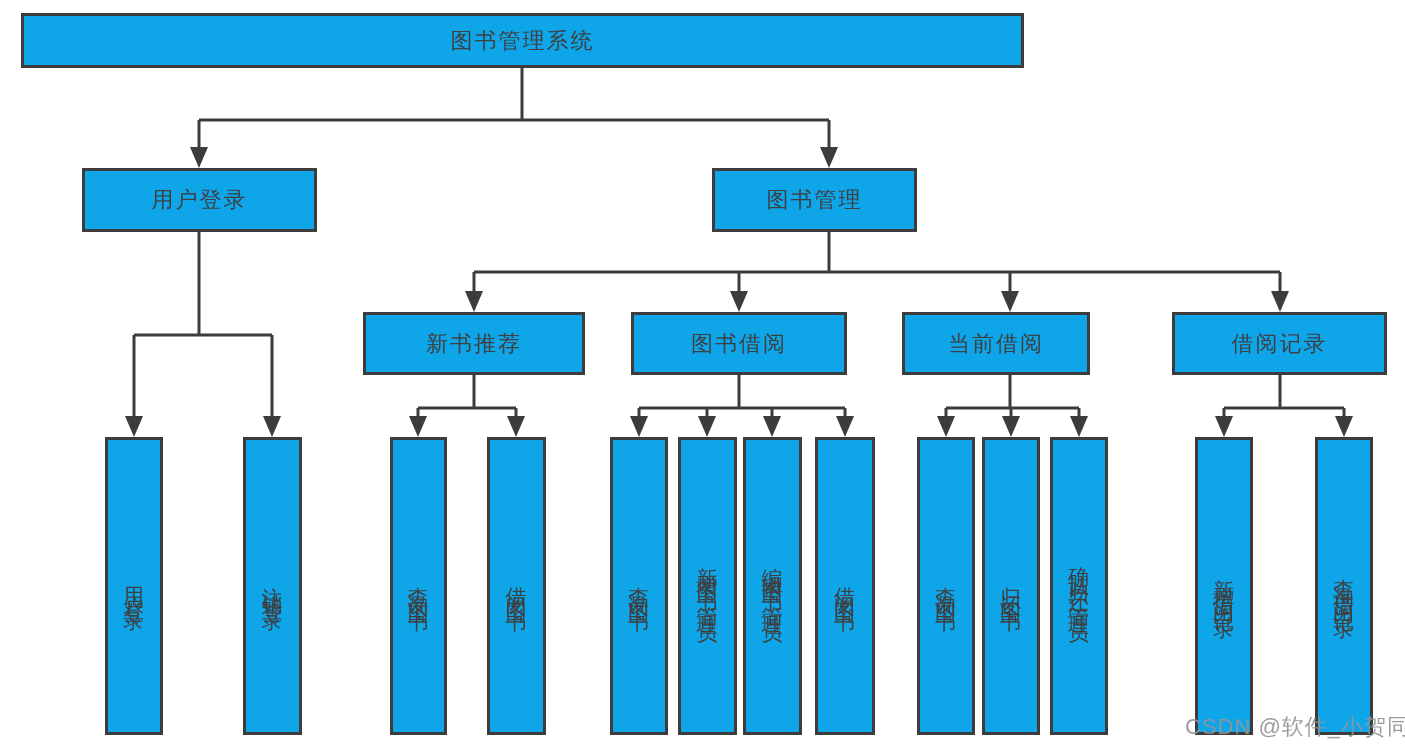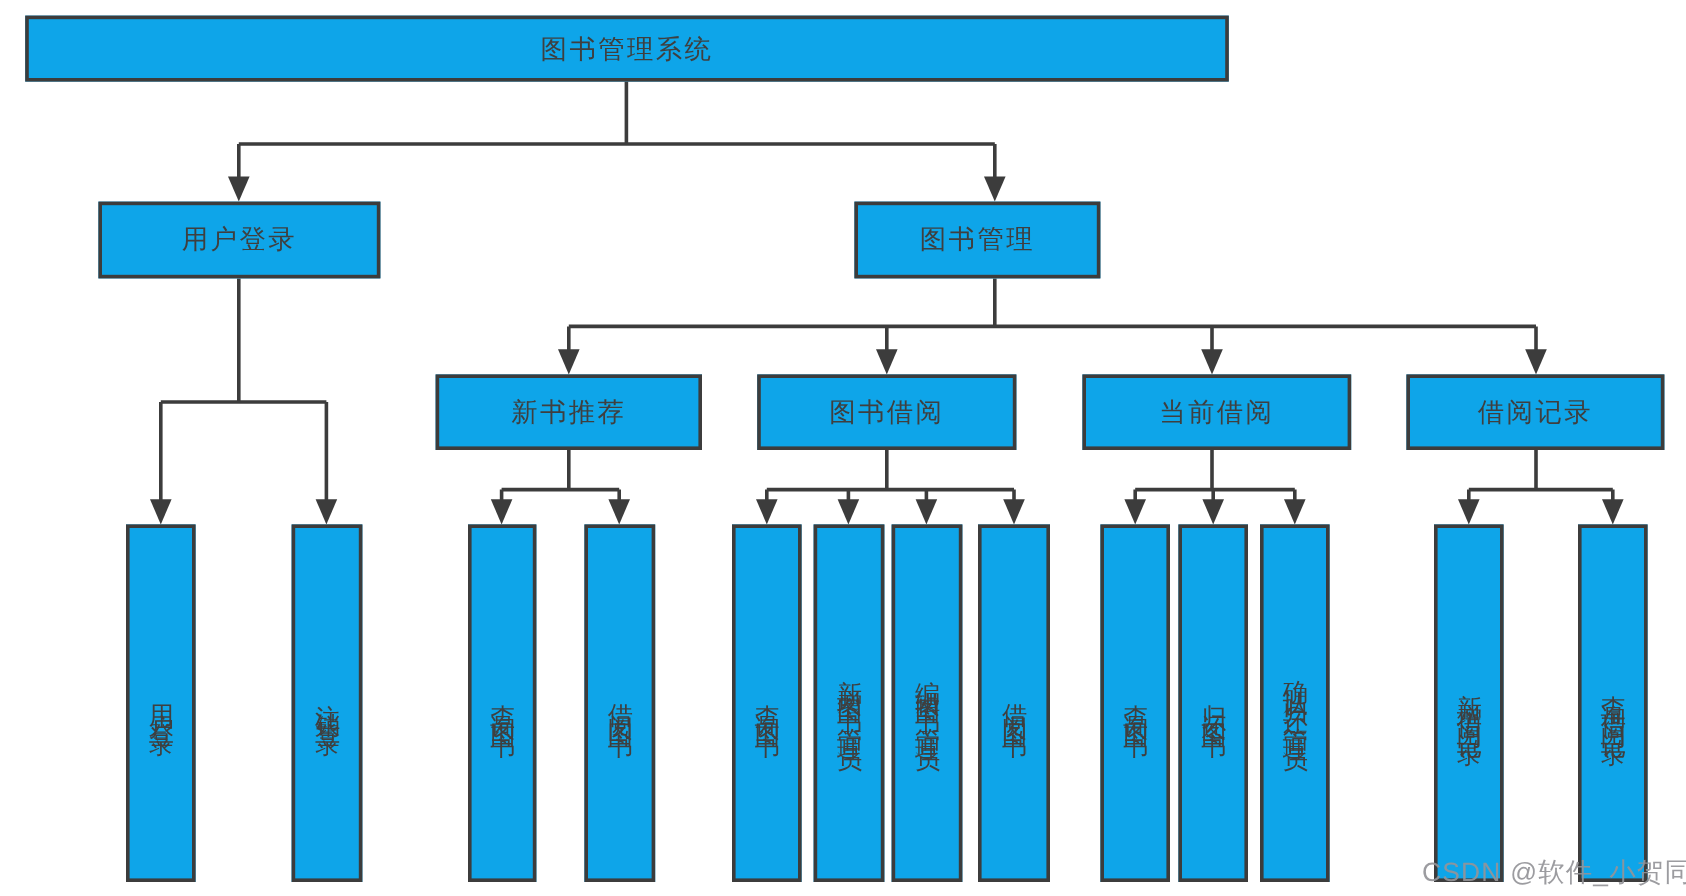--- a/index.html
+++ b/index.html
@@ -112,21 +112,21 @@
     </g>
   </svg>
 
   <div class="box" style="left:21px; top:13px; width:1003px; height:55px;">图书管理系统</div>
 
   <div class="box" style="left:82px; top:168px; width:235px; height:64px;">用户登录</div>
   <div class="box" style="left:712px; top:168px; width:205px; height:64px;">图书管理</div>
 
   <div class="box" style="left:363px; top:312px; width:222px; height:63px;">新书推荐</div>
   <div class="box" style="left:631px; top:312px; width:216px; height:63px;">图书借阅</div>
-  <div class="box" style="left:902px; top:312px; width:224px; height:63px;">当前借阅</div>
+  <div class="box" style="left:902px; top:312px; width:188px; height:63px;">当前借阅</div>
   <div class="box" style="left:1172px; top:312px; width:215px; height:63px;">借阅记录</div>
 
   <div class="box vbox" style="left:105px; width:58px;">用户登录</div>
   <div class="box vbox" style="left:243px; width:59px;">注销登录</div>
 
   <div class="box vbox" style="left:390px; width:57px;">查询图书</div>
   <div class="box vbox" style="left:487px; width:59px;">借阅图书</div>
 
   <div class="box vbox" style="left:610px; width:58px;">查询图书</div>
   <div class="box vbox" style="left:678px; width:59px;">新增图书（管理员）</div>

